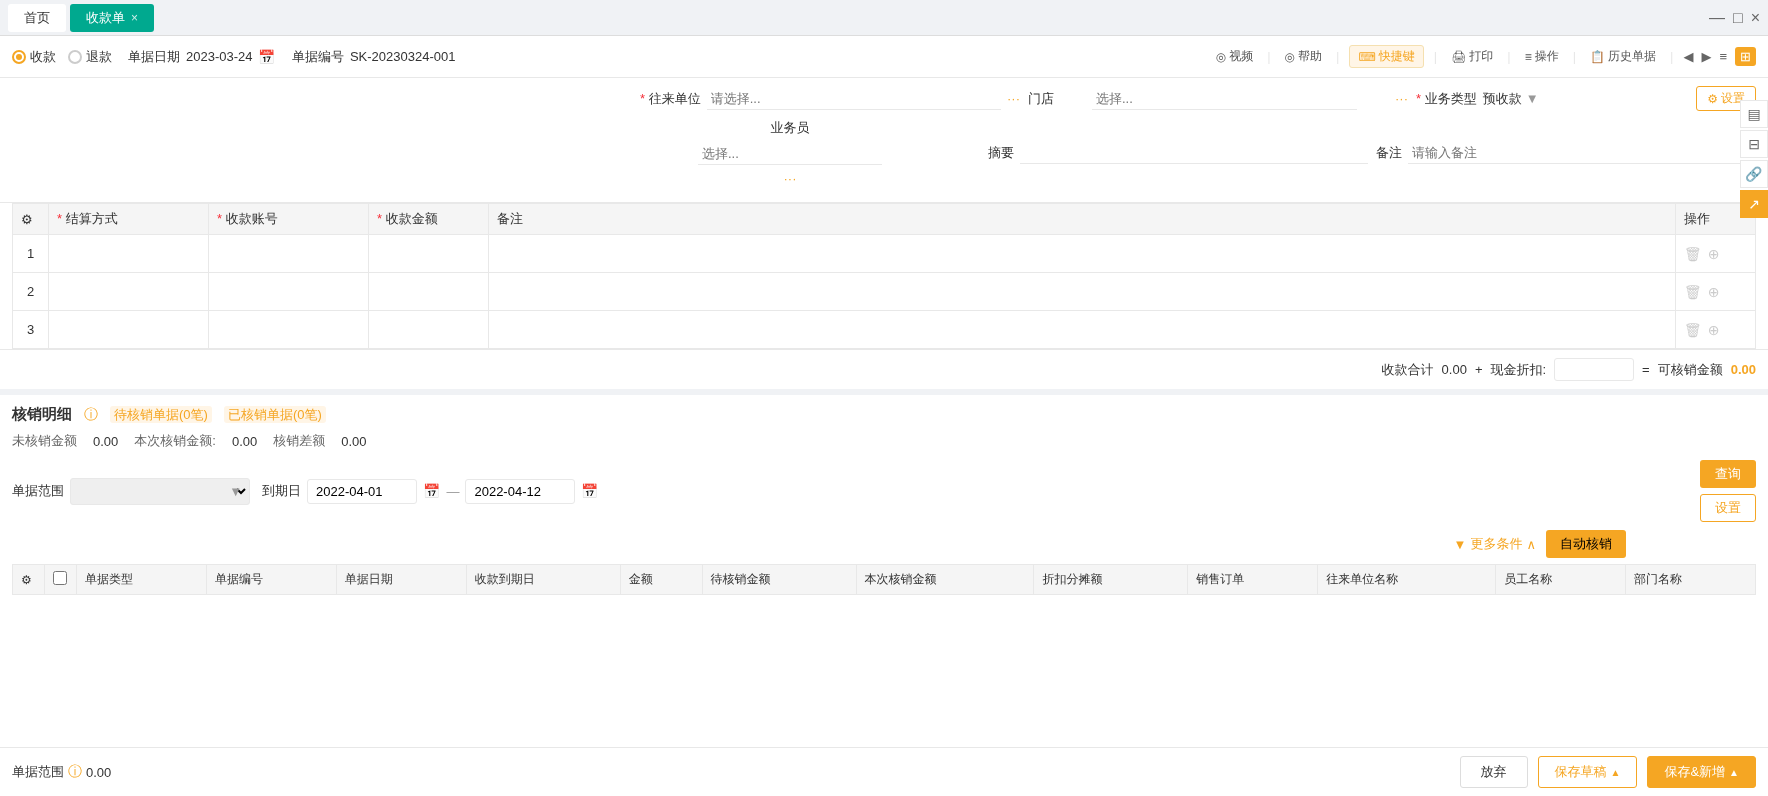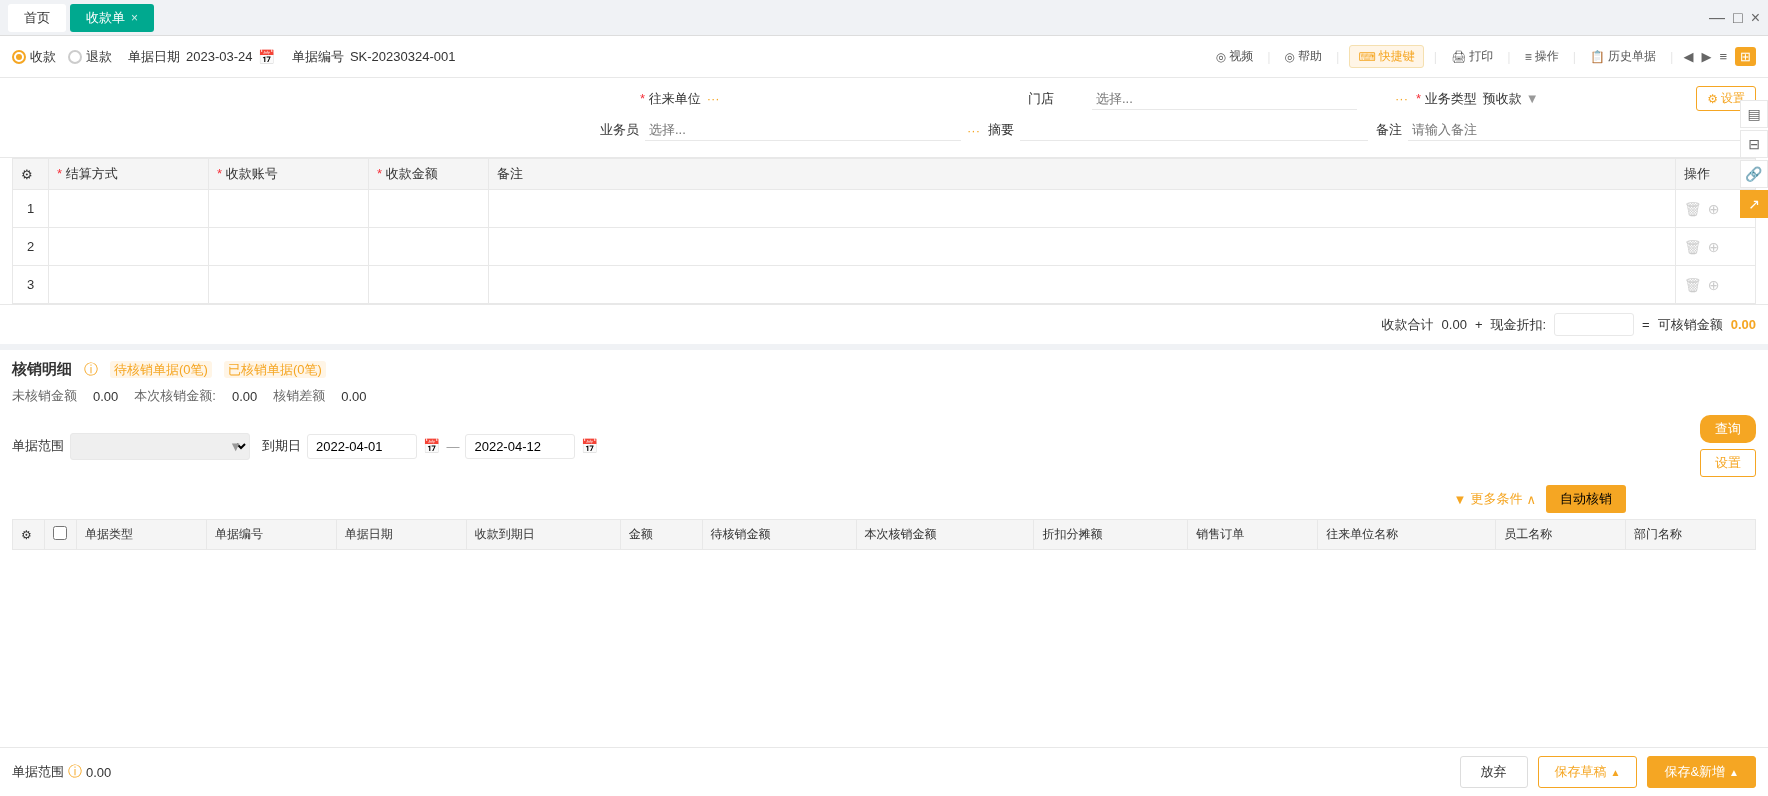--- a/index.html
+++ b/index.html
@@ -77,21 +77,21 @@
     .verify-header { display: flex; align-items: center; gap: 12px; margin-bottom: 8px; }
     .verify-title { font-size: 15px; font-weight: 600; color: #333; }
     .verify-info-icon { color: #f5a623; cursor: pointer; font-size: 14px; }
     .verify-tab { color: #f5a623; cursor: pointer; font-size: 13px; text-decoration: none; }
     .verify-tab span { background: #fff5e6; padding: 1px 4px; border-radius: 3px; }
     .verify-stats { display: flex; align-items: center; gap: 16px; margin-bottom: 10px; font-size: 13px; }
     .verify-stat-label { color: #666; }
     .verify-stat-value { color: #333; font-weight: 500; }
     .more-filter-btn { display: flex; align-items: center; gap: 4px; color: #f5a623; cursor: pointer; font-size: 13px; }
     .auto-verify-btn { background: #f5a623; color: #000000; border: none; padding: 5px 14px; border-radius: 3px; cursor: pointer; font-size: 13px; }
-    .query-btn { background: #f5a623; color: #fff; border: none; padding: 5px 14px; border-radius: 10px; cursor: pointer; font-size: 13px; }
+    .query-btn { background: #f5a623; color: #fff; border: none; padding: 5px 14px; border-radius: 3px; cursor: pointer; font-size: 13px; }
     .settings2-btn { background: #fff; border: 1px solid #f5a623; color: #f5a623; padding: 4px 14px; border-radius: 3px; cursor: pointer; font-size: 13px; }
 
     .filter-field { display: flex; align-items: center; gap: 6px; }
     .filter-label { white-space: nowrap; color: #333; }
     .filter-select { border: 1px solid #e8e8e8; border-radius: 3px; padding: 4px 8px; outline: none; font-size: 13px; width: 180px; cursor: pointer; }
     .filter-date-input { border: 1px solid #e8e8e8; border-radius: 3px; padding: 4px 8px; outline: none; font-size: 13px; width: 110px; }
     .filter-calendar { color: #f5a623; cursor: pointer; font-size: 14px; }
 
     
     .bottom-table { width: 100%; border-collapse: collapse; margin-top: 4px; }
@@ -190,20 +190,21 @@
       <span style="color:#666;cursor:pointer;">≡</span>
       <span style="color:#fff;background:#f5a623;padding:2px 5px;border-radius:3px;cursor:pointer;">⊞</span>
     </div>
   </div>
 
   <div class="form-area">
     <div class="form-row">
 
       <div class="form-field" style="max-width:380px;">
         <span class="form-label required">往来单位</span>
+        <input class="form-input" type="text" placeholder="请选择..." style="">
         <span class="form-ellipsis">···</span>
       </div>
 
       <div class="form-field" style="max-width:380px;gap:38px;">
         <span class="form-label">门店</span>
         <input class="form-input" type="text" placeholder="选择..." style="">
         <span class="form-ellipsis">···</span>
       </div>
 
       <div class="form-field" style="max-width:340px;">
@@ -213,21 +214,21 @@
           <span style="color:#999;cursor:pointer;">▼</span>
         </div>
         <button class="settings-btn">
           <span>⚙</span>
           <span>设置</span>
         </button>
       </div>
     </div>
     <div class="form-row">
 
-      <div class="form-field" style="max-width:380px;">
+      <div class="form-field" style="max-width:380px;flex-direction:column;">
         <span class="form-label">业务员</span>
         <input class="form-input" type="text" placeholder="选择..." style="">
         <span class="form-ellipsis">···</span>
       </div>
 
       <div class="form-field" style="max-width:380px;">
         <span class="form-label">摘要</span>
         <input class="form-input" type="text" style="">
       </div>
 

